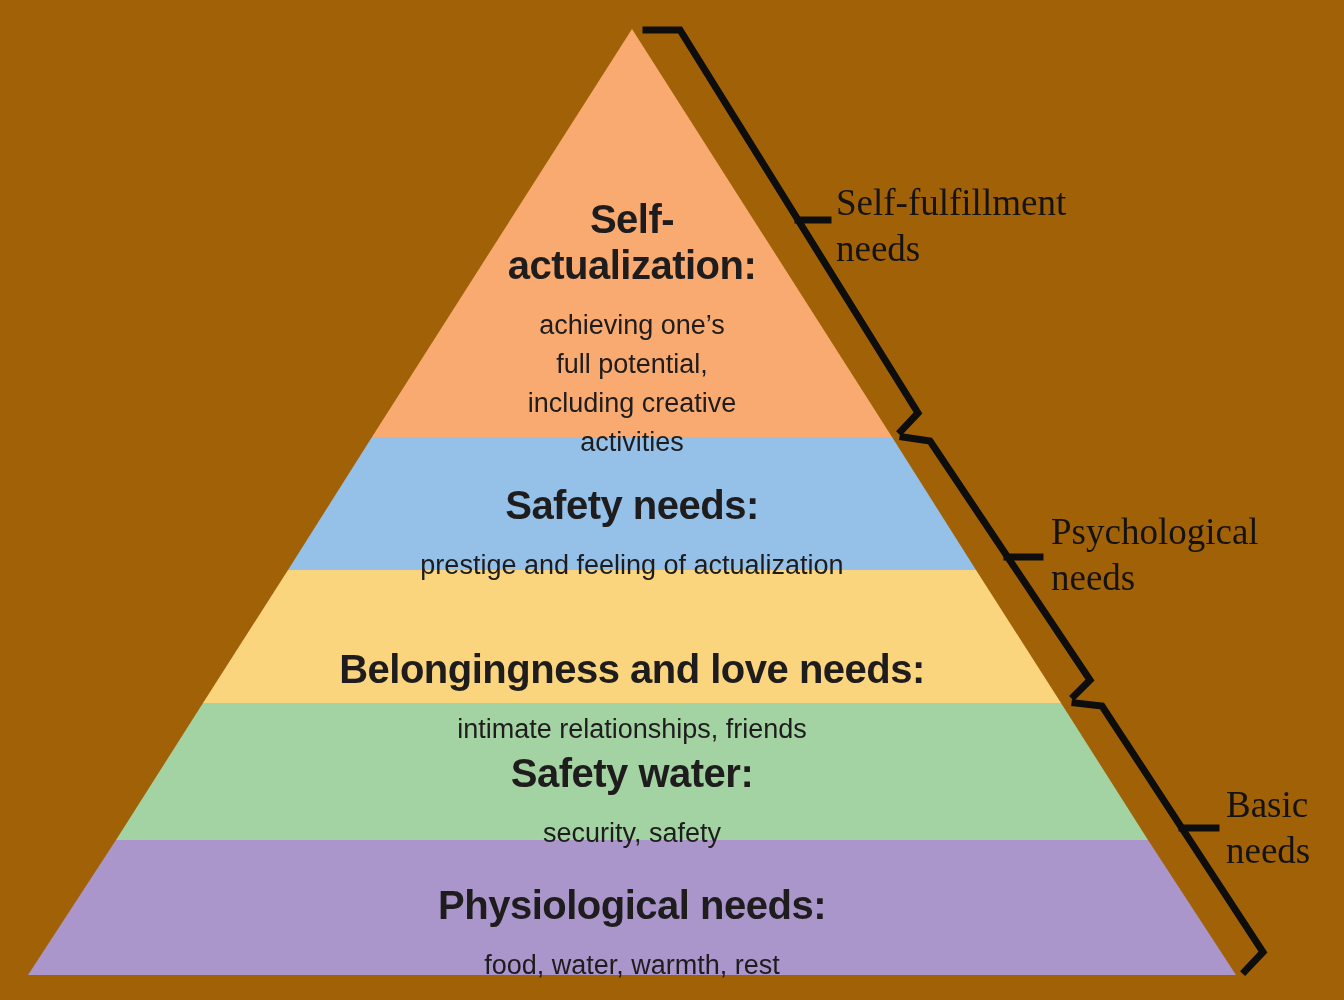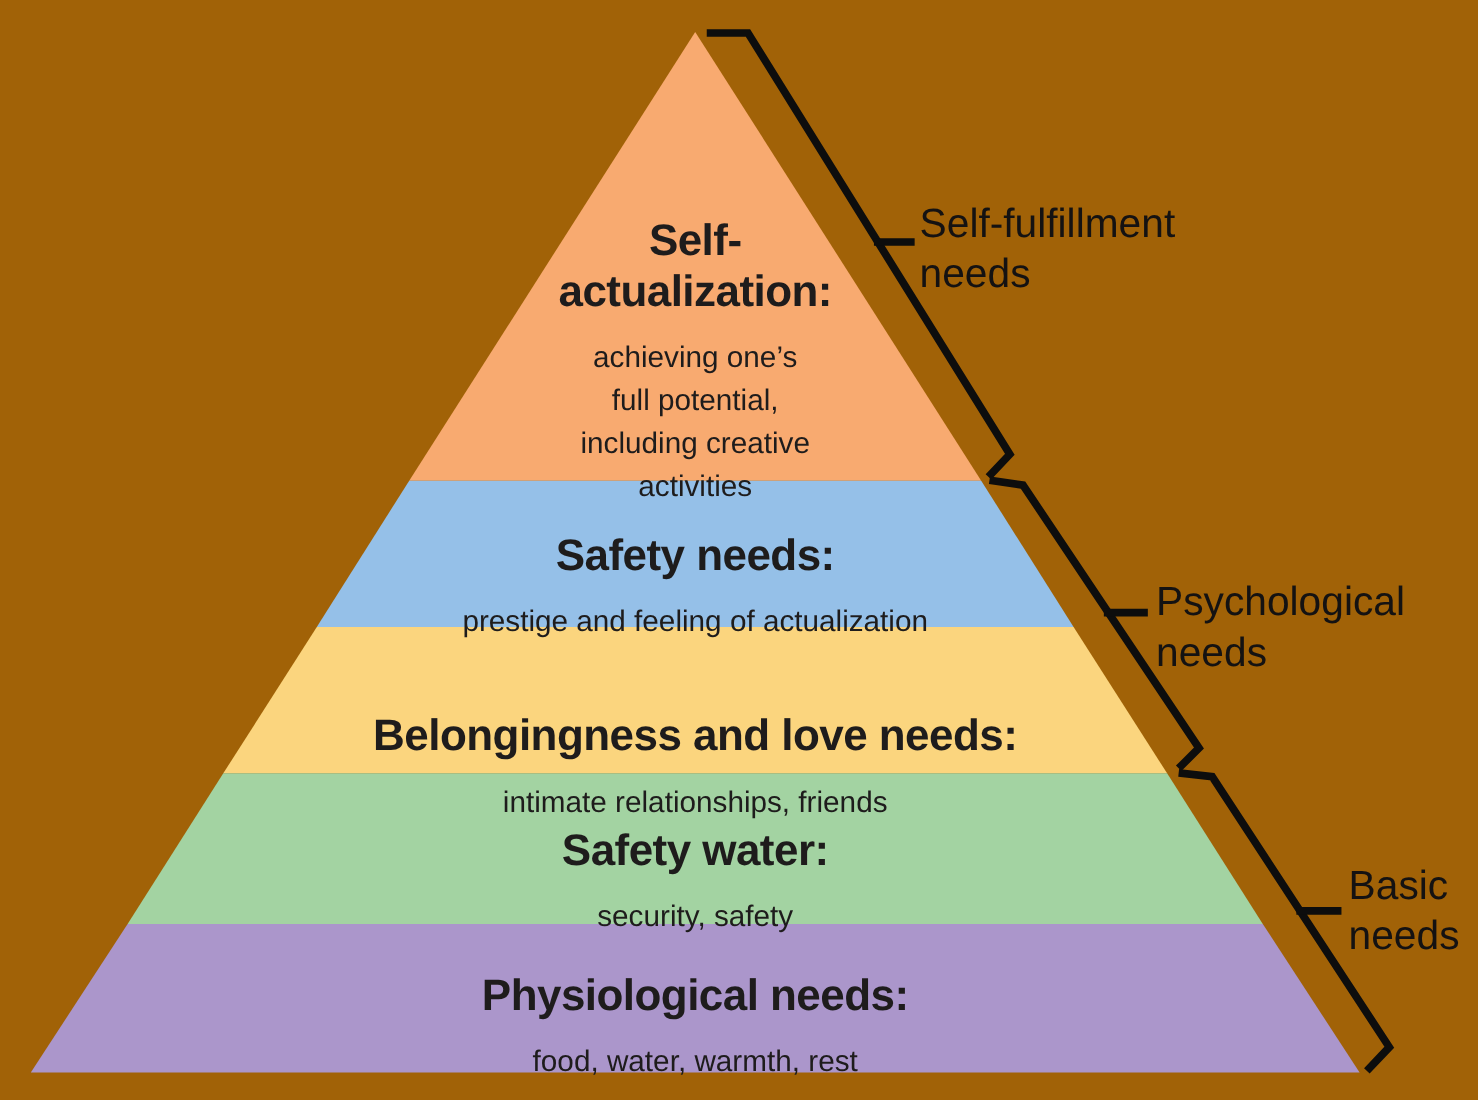--- a/index.html
+++ b/index.html
@@ -44,23 +44,24 @@
     line-height: 39px;
     white-space: pre-line;
   }
   .side-label {
     position: absolute;
     text-align: left;
     font-size: 37px;
     line-height: 46px;
     white-space: pre-line;
     color: #141212;
+    font-family: Liberation Serif, serif;
   }
   .lbl-self   { left: 836px;  top: 180px; }
-  .lbl-psych  { left: 1051px; top: 509px; margin-top: 15px; }
+  .lbl-psych  { left: 1051px; top: 509px; }
   .lbl-basic  { left: 1226px; top: 782px; }
 
   .txt-self          { top: 178px; }
   .txt-esteem        { top: 464px; }
   .txt-belonging     { top: 628px; }
   .txt-safety        { top: 732px; }
   .txt-physiological { top: 864px; }
 </style>
 </head>
 <body>

